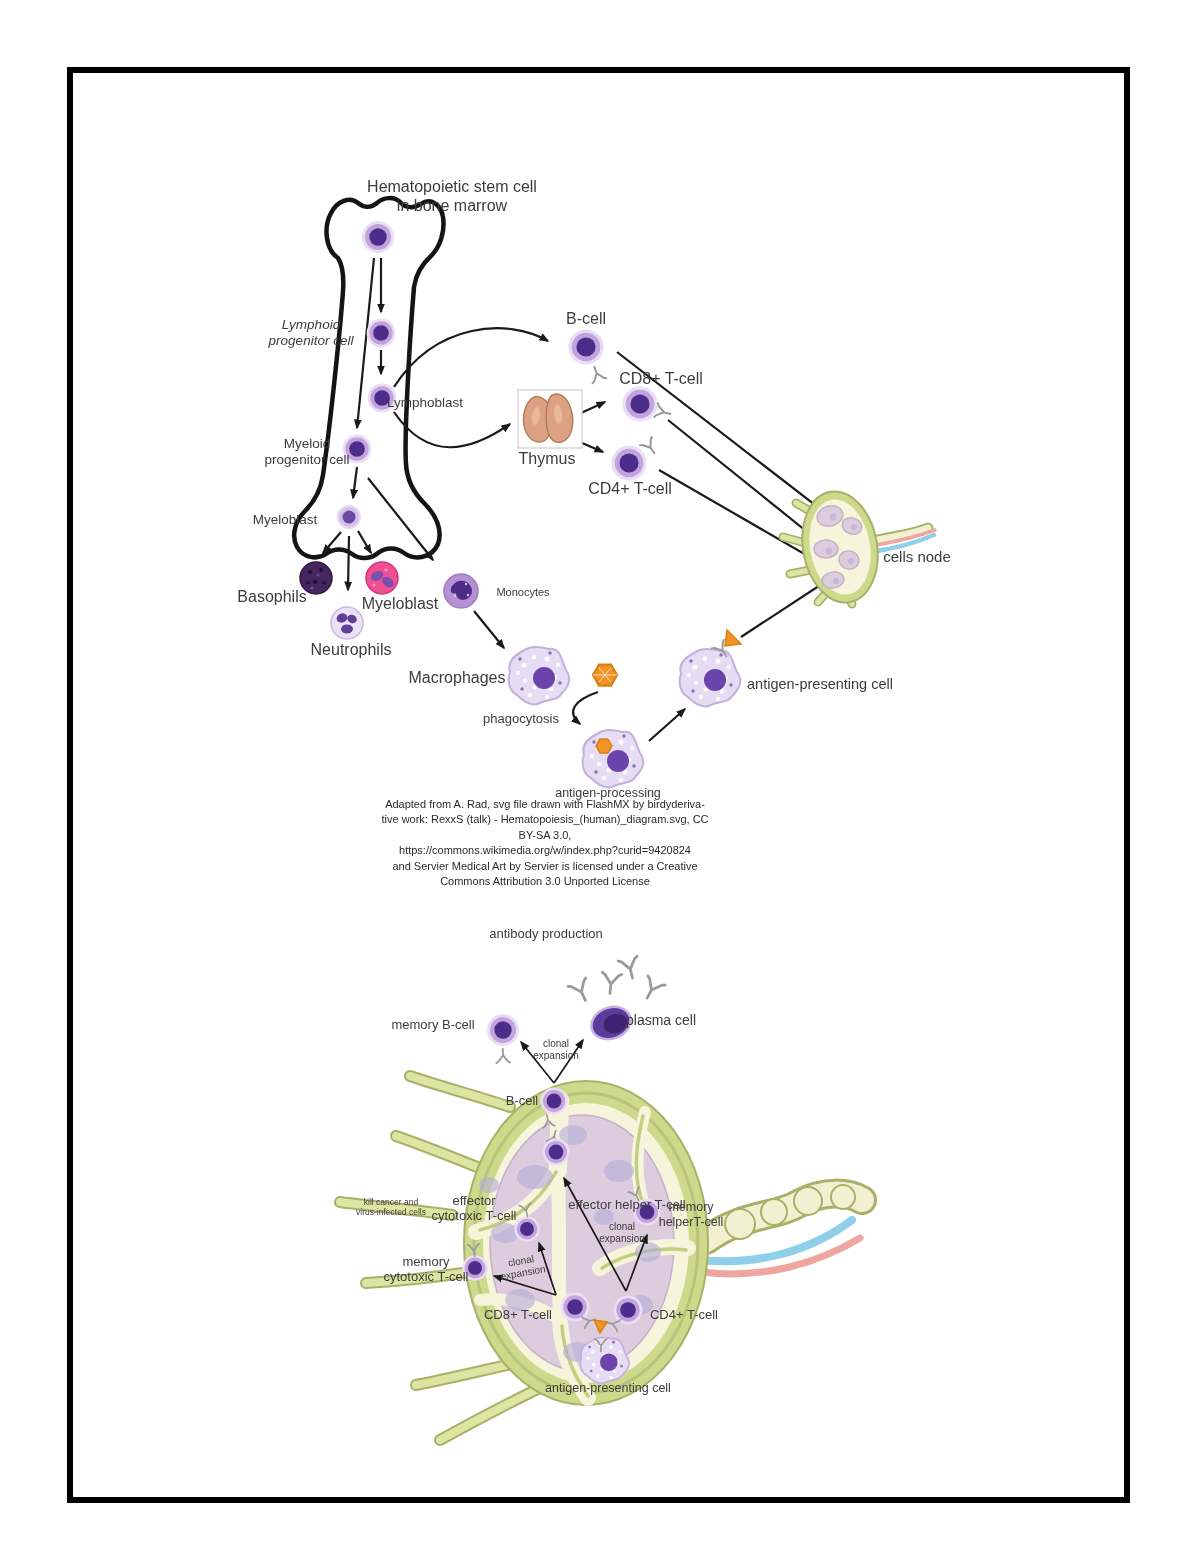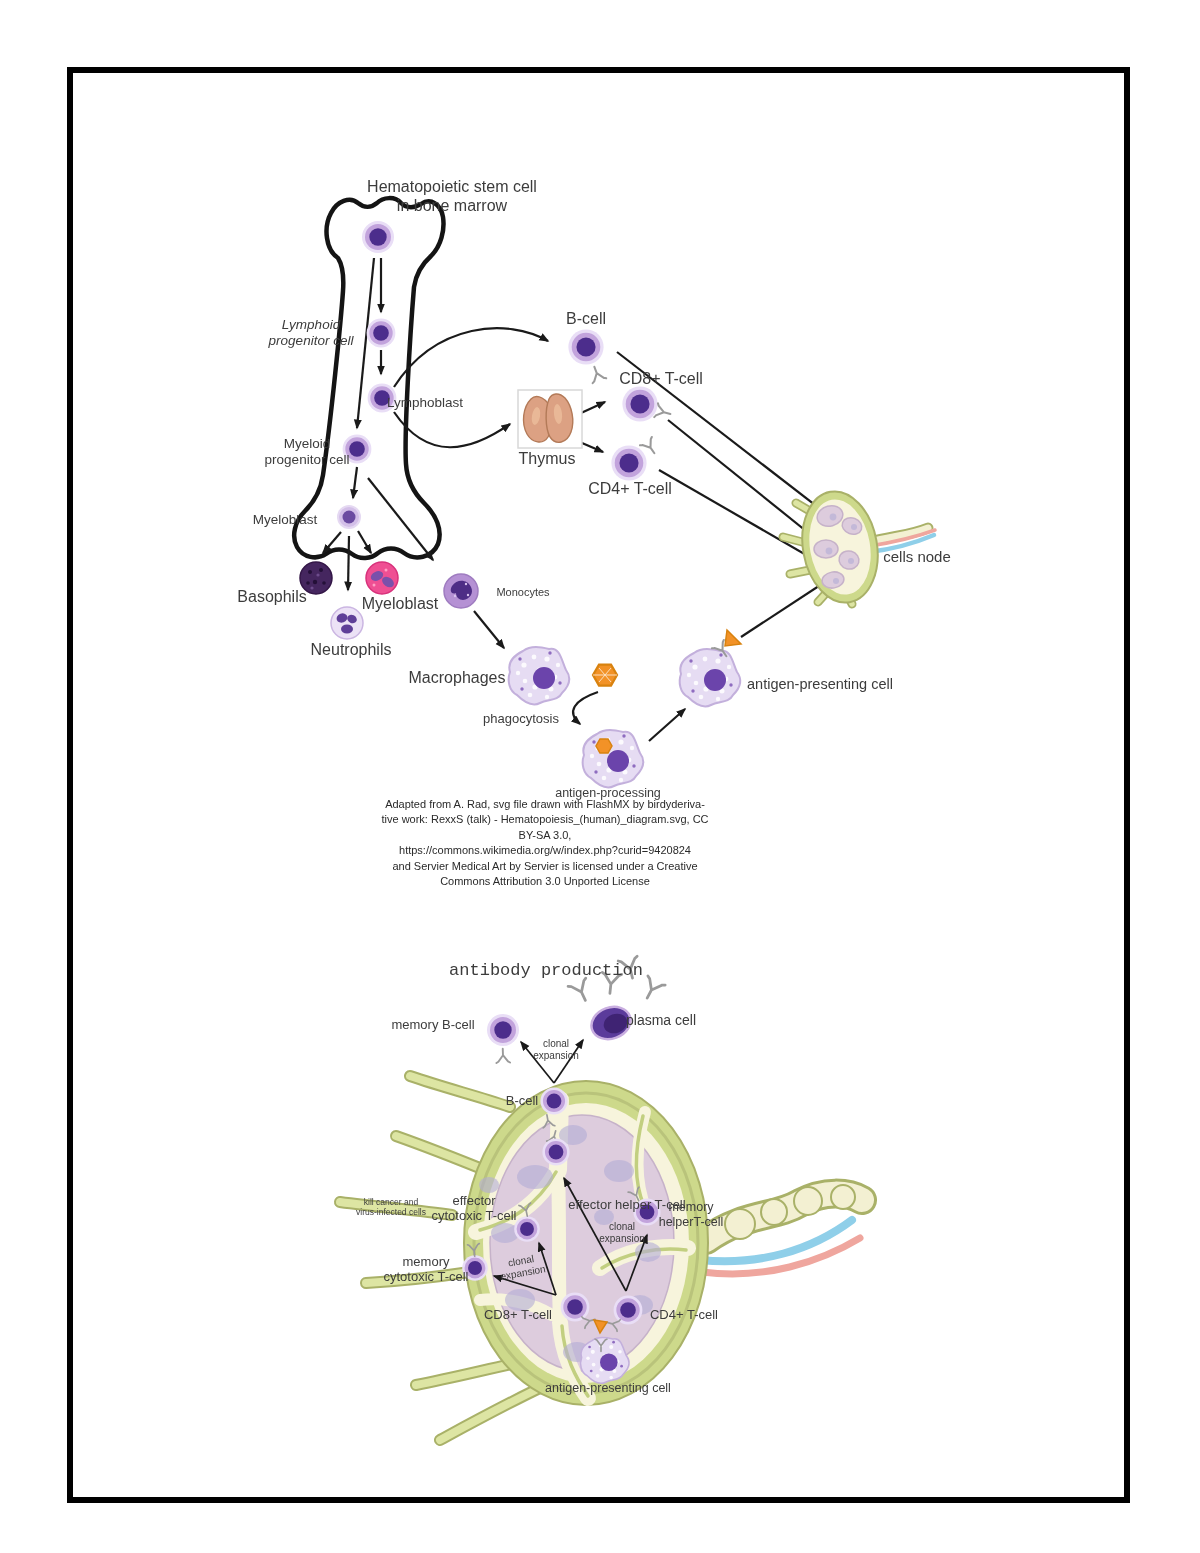--- a/index.html
+++ b/index.html
@@ -371,21 +371,21 @@
   <div class="lbl" style="left:820px;top:685px;font-size:14.5px;white-space:nowrap;">antigen-presenting cell</div>
   <div class="lbl" style="left:917px;top:557px;font-size:15px;white-space:nowrap;">cells node</div>
 
   <div class="attr">Adapted from A. Rad, svg file drawn with FlashMX by birdyderiva-
 tive work: RexxS (talk) - Hematopoiesis_(human)_diagram.svg, CC
 BY-SA 3.0,
 https://commons.wikimedia.org/w/index.php?curid=9420824
 and Servier Medical Art by Servier is licensed under a Creative
 Commons Attribution 3.0 Unported License</div>
 
-  <div class="lbl" style="left:546px;top:971px;font-size:17px;white-space:nowrap;font-family:Liberation Mono, monospace;">antibody production</div>
+  <div class="lbl" style="left:546px;top:934px;font-size:13px;white-space:nowrap;">antibody production</div>
   <div class="lbl" style="left:433px;top:1025px;font-size:13px;white-space:nowrap;">memory B-cell</div>
   <div class="lbl" style="left:661px;top:1020px;font-size:14px;white-space:nowrap;">plasma cell</div>
   <div class="lbl" style="left:556px;top:1050px;font-size:10px;">clonal
 expansion</div>
   <div class="lbl" style="left:522px;top:1101px;font-size:13px;">B-cell</div>
   <div class="lbl" style="left:627px;top:1205px;font-size:13px;white-space:nowrap;">effector helper T-cell</div>
   <div class="lbl" style="left:391px;top:1207px;font-size:8.5px;">kill cancer and
 virus-infected cells</div>
   <div class="lbl" style="left:474px;top:1208px;font-size:13px;">effector
 cytotoxic T-cell</div>

